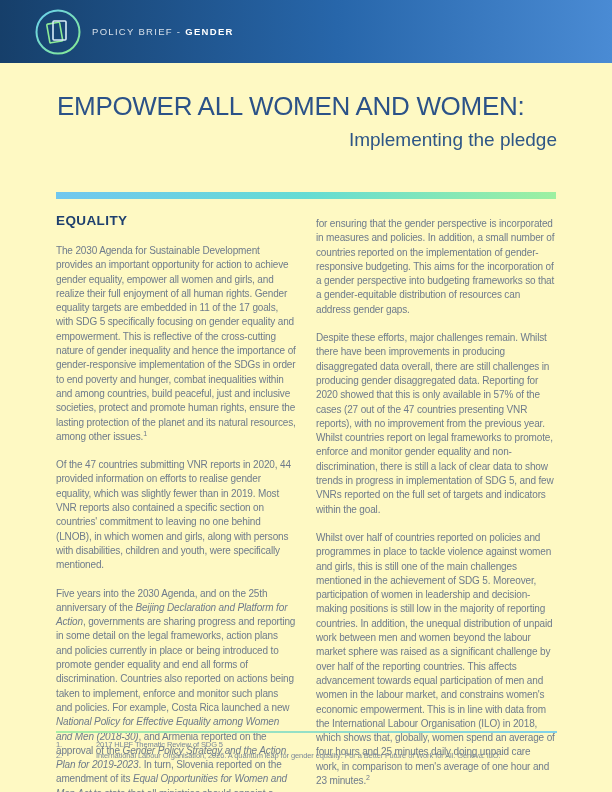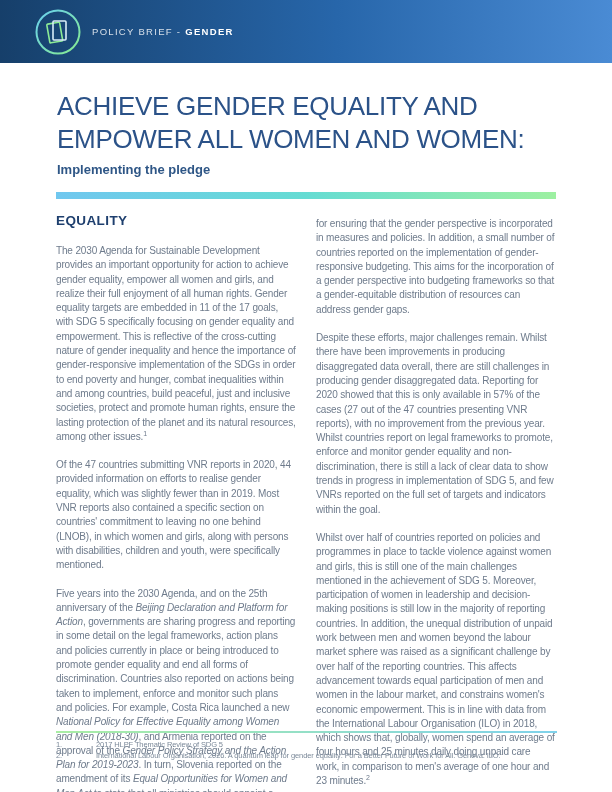--- a/index.html
+++ b/index.html
@@ -1,39 +1,39 @@
 <!DOCTYPE html>
 <html><head>
 <meta charset="utf-8">
 <style>
   html,body { margin:0; padding:0; background:#e9e9e9; }
   .page {
     position:relative; width:612px; height:792px; margin:0 auto;
-    background:#ffffff; overflow:hidden;
+    background:#fef9c3; overflow:hidden;
     font-family:"Liberation Sans", sans-serif;
   }
   
   .topbar {
     position:absolute; left:0; top:0; width:612px; height:63px;
     background:linear-gradient(90deg, #163f6a 0%, #2766aa 55%, #4a8bd4 100%);
     display:flex; align-items:center;
   }
   .logo-wrap { margin-left:34px; width:48px; height:48px; flex:0 0 auto; }
   .brief-label {
     margin-left:10px; font-size:9.5px; letter-spacing:1.3px;
     color:rgba(255,255,255,0.82); text-transform:uppercase; white-space:nowrap;
   }
   .brief-label .topic { color:#ffffff; font-weight:bold; }
   
   .title-block { position:absolute; left:57px; top:90px; width:500px; color:#2b5288; }
   .title-block h1 {
     margin:0; font-size:26px; font-weight:400; line-height:33px; letter-spacing:-0.3px;
   }
   .t-line { display:block; white-space:nowrap; }
-  .subtitle { margin-top:6px; font-size:13px; font-weight:700; color:#2e5686; }
+  .subtitle { margin-top:6px; font-size:19px; font-weight:400; color:#2e5686;text-align:right; }
   .accent-bar {
     position:absolute; left:56px; top:192px; width:500px; height:7px;
     background:linear-gradient(90deg, #70c7ef 0%, #65dcd3 50%, #9df0a1 100%);
   }
   
   .content { position:absolute; left:56px; top:213px; width:501px; }
   .context-heading {
     margin:0; font-size:13.5px; font-weight:700; letter-spacing:0.4px;
     color:#1e3f6e;
   }
@@ -77,21 +77,20 @@
         <rect x="19" y="13" width="13" height="19" rx="1" fill="none" stroke="#d9edf8" stroke-width="1.6"></rect>
       </svg>
     </div>
     <div class="brief-label">
       <span>POLICY BRIEF - </span><span class="topic">GENDER</span>
     </div>
   </header>
 
   <section class="title-block">
     <h1>
-      <span class="t-line">ACHIEVE GENDER EQUALITY AND</span>
       <span class="t-line">EMPOWER ALL WOMEN AND WOMEN:</span>
     </h1>
     <div class="subtitle">Implementing the pledge</div>
   </section>
 
   <div class="accent-bar"></div>
 
   <main class="content">
     <h2 class="context-heading">EQUALITY</h2>
     <div class="columns">

